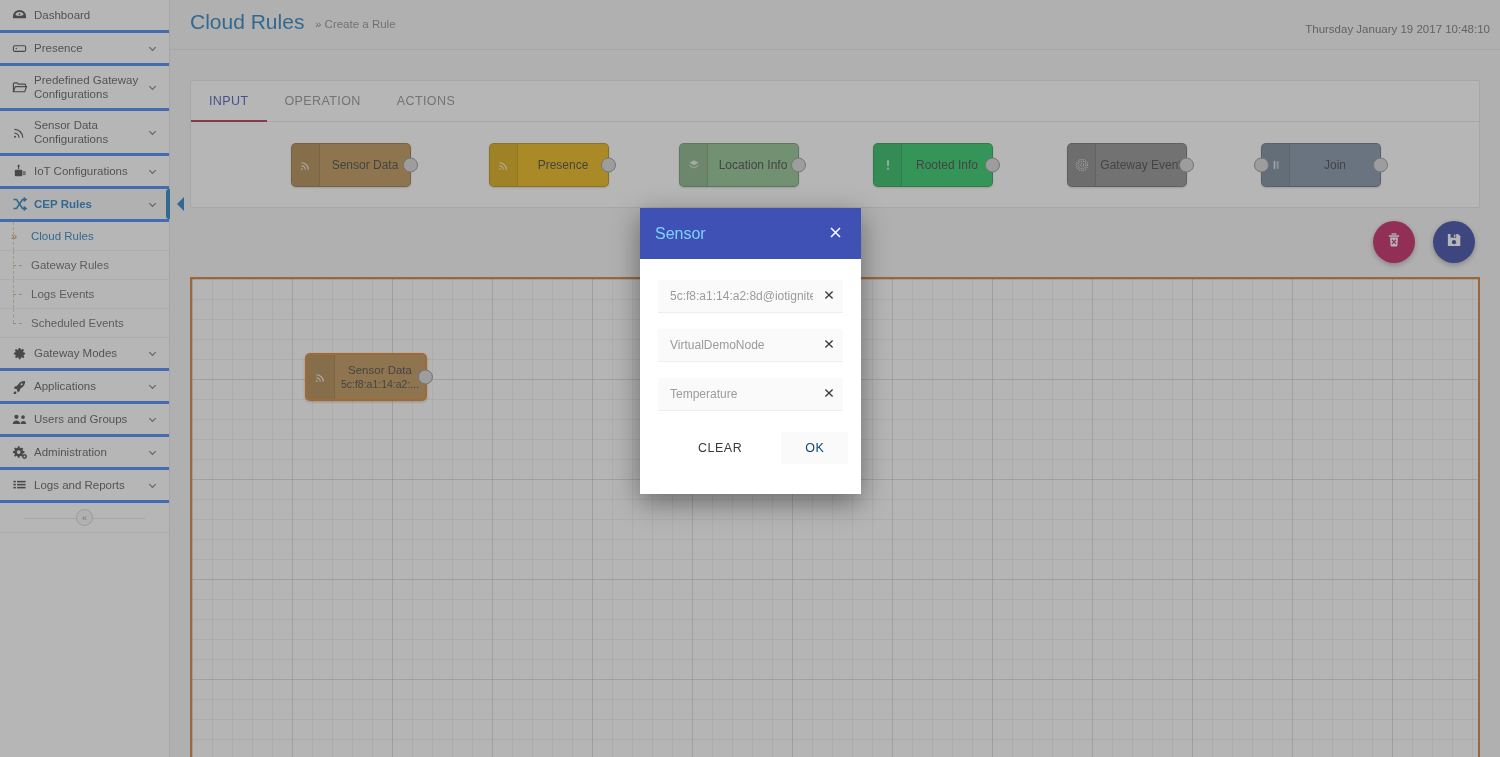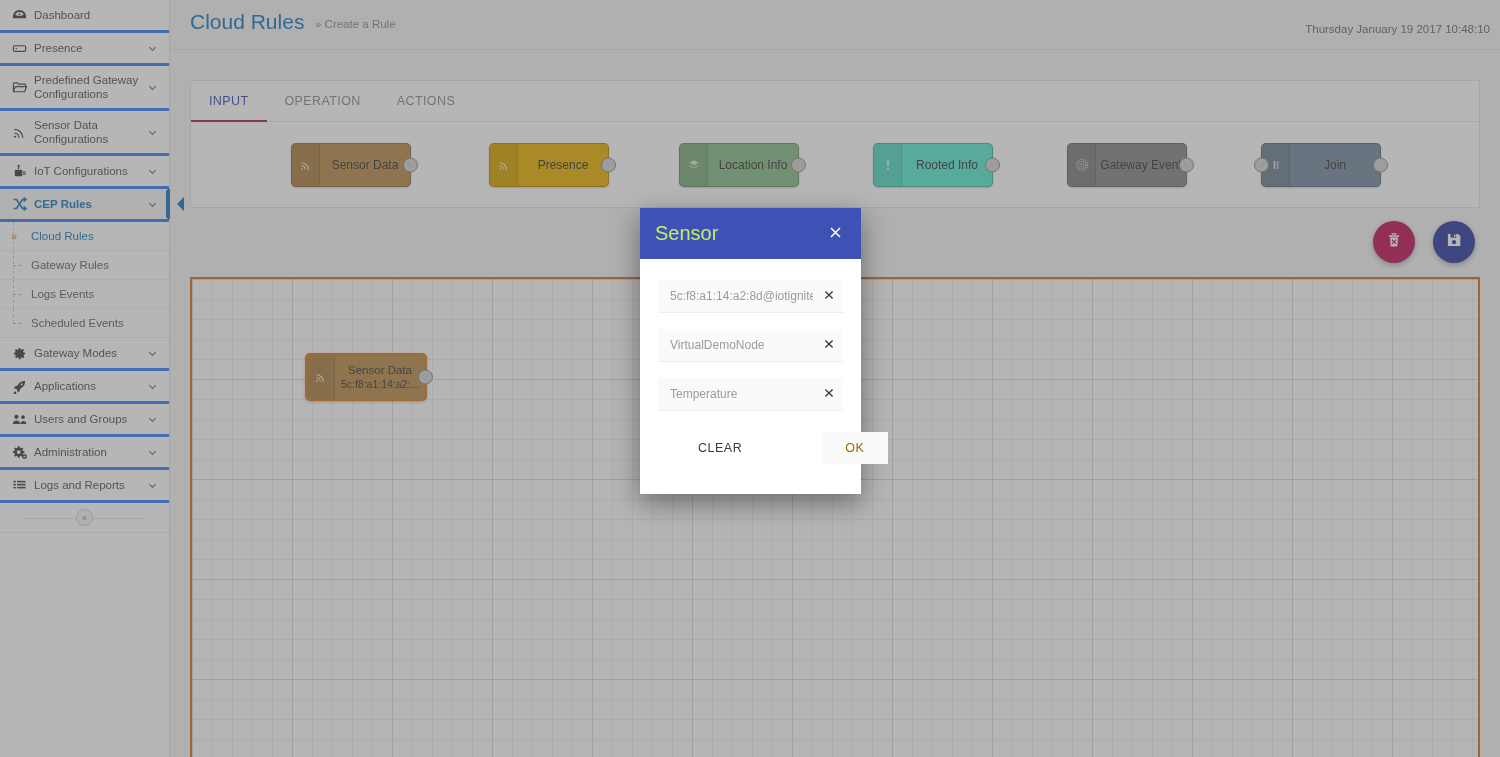--- a/index.html
+++ b/index.html
@@ -225,21 +225,21 @@
     width: 221px;
     background: #ffffff;
     box-shadow: 0 8px 26px rgba(0,0,0,.42);
     z-index: 60;
   }
   .dlg-head {
     height: 51px; background: #3f51b5;
     display: flex; align-items: center;
     padding: 0 15px;
   }
-  .dlg-title { flex: 1; color: #bef264; font-size: 20px; }
+  .dlg-title { flex: 1; color: #7dd3fc; font-size: 16px; }
   .dlg-close {
     color: #ffffff; font-size: 17px; line-height: 1;
     cursor: pointer; padding: 2px 3px;
   }
   .dlg-body { padding: 21px 18px 8px 18px; }
   .field {
     position: relative;
     height: 33px;
     background: #fafafa;
     border-bottom: 1px solid #eeeeee;
@@ -253,31 +253,30 @@
   }
   .field-clear {
     position: absolute; right: 8px; top: 50%;
     transform: translateY(-50%);
     font-size: 13px; color: #3b3b3b;
     cursor: pointer; line-height: 1;
   }
   .dlg-actions {
     display: flex; align-items: center;
     padding: 5px 0 22px 0;
-    gap: 40px;
   }
   .btn-flat {
     border: none; background: transparent;
     font-size: 12.5px; letter-spacing: .5px;
     cursor: pointer; font-family: inherit;
     padding: 9px 14px;
   }
   #dlg-clear { color: #3a3a3a; margin-left: 26px; }
   #dlg-ok {
-    color: #a16207; background: #fafafa;
+    color: #0c4a6e; background: #fafafa;
     margin-left: 25px; padding: 9px 24px;
   }
 </style>
 </head>
 <body>
 
 <div id="app">
 
   <div class="sidebar">
 
@@ -533,21 +532,21 @@
           <span class="nico">
             <svg width="14" height="14" viewBox="0 0 16 16" fill="currentColor">
                 <path d="M8 2.5l5.2 2.9L8 8.3 2.8 5.4z"></path>
                 <path d="M2.8 7.6L8 10.5l5.2-2.9v1.6L8 12.1 2.8 9.2z" opacity=".75"></path>
               </svg>
           </span>
           <span class="ntext">Location Info</span>
           <span class="port out"></span>
         </div>
 
-        <div class="pnode" style="left:682px;background:#5eead4">
+        <div class="pnode" style="left:682px;background:#22c55e">
           <span class="nico">
             <svg width="14" height="14" viewBox="0 0 16 16" fill="currentColor">
                 <rect x="6.9" y="2.4" width="2.2" height="7" rx="1"></rect>
                 <circle cx="8" cy="12.2" r="1.25"></circle>
               </svg>
           </span>
           <span class="ntext">Rooted Info</span>
           <span class="port out"></span>
         </div>
 

